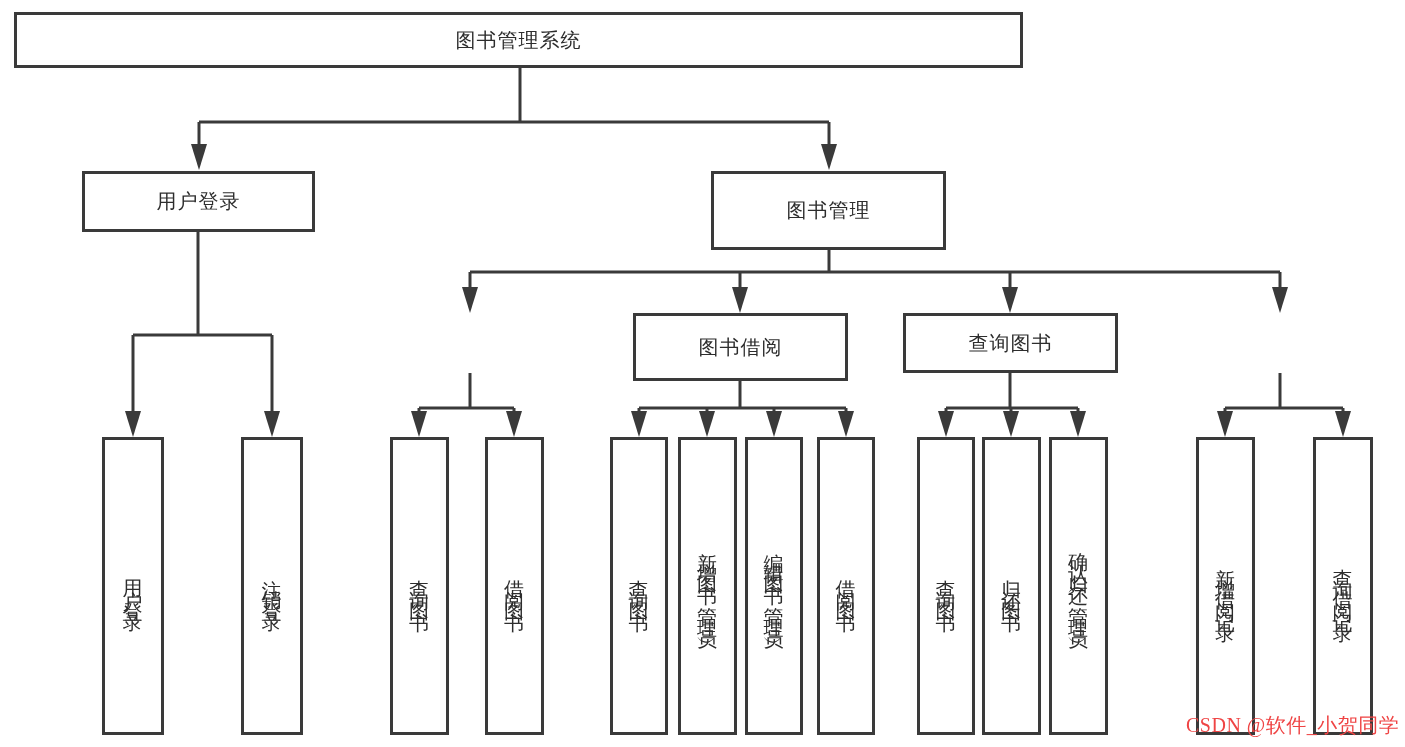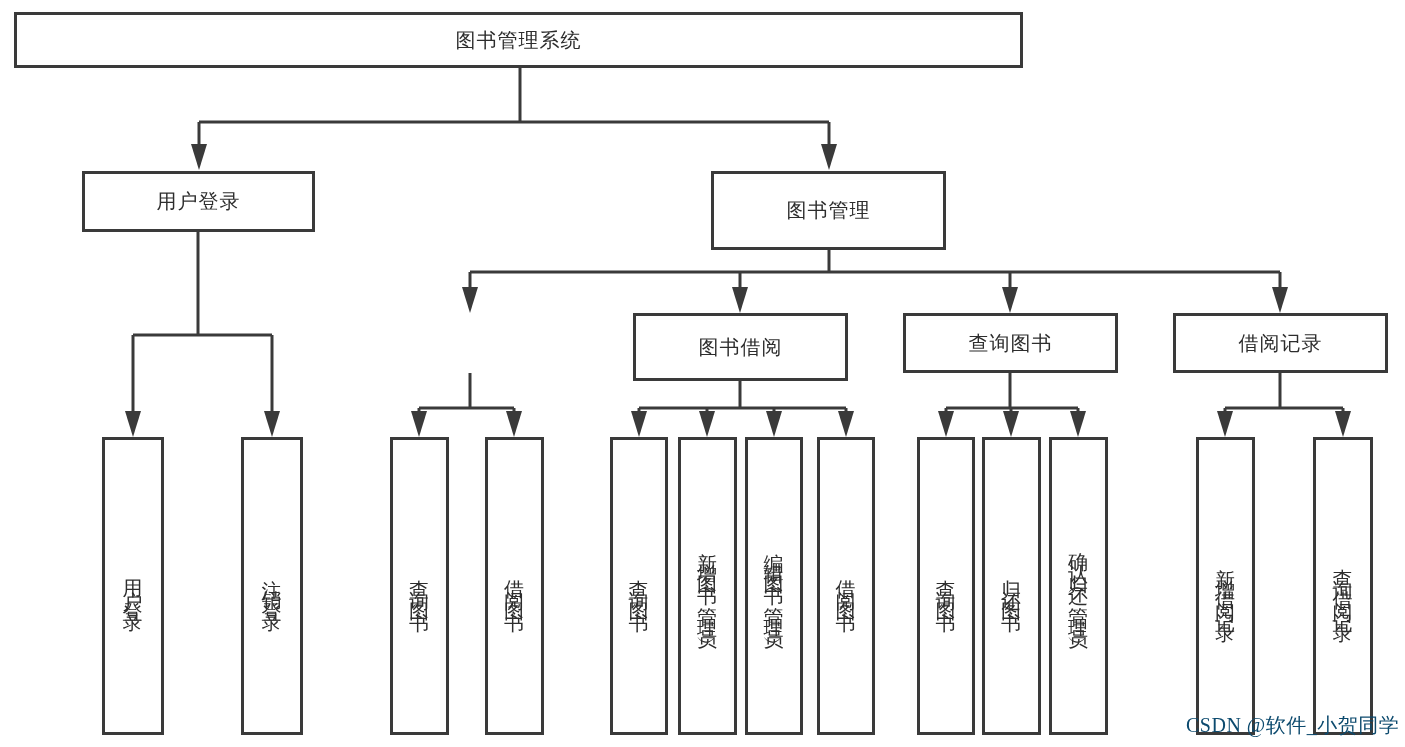--- a/index.html
+++ b/index.html
@@ -39,21 +39,21 @@
     font-size: 20px;
     letter-spacing: 11px;
     line-height: 1;
     white-space: nowrap;
   }
   .watermark {
     position: absolute;
     left: 1186px;
     top: 712px;
     font-size: 20px;
-    color: #0c4a6e;
+    color: #ef4444;
     white-space: nowrap;
     z-index: 5;
     letter-spacing: 0.5px;
   }
 </style>
 </head>
 <body>
 
 <div id="stage">
 
@@ -135,23 +135,20 @@
   <div class="node" style="left:711px;top:171px;width:235px;height:79px">
     <span class="hlabel">图书管理</span>
   </div>
 
   <div class="node" style="left:633px;top:313px;width:215px;height:68px">
     <span class="hlabel">图书借阅</span>
   </div>
   <div class="node" style="left:903px;top:313px;width:215px;height:60px">
     <span class="hlabel">查询图书</span>
   </div>
-  <div class="node" style="left:1173px;top:313px;width:215px;height:60px">
-    <span class="hlabel">借阅记录</span>
-  </div>
 
   <div class="node" style="left:102px;top:437px;width:62px;height:298px">
     <span class="vlabel">用户登录</span>
   </div>
   <div class="node" style="left:241px;top:437px;width:62px;height:298px">
     <span class="vlabel">注销登录</span>
   </div>
 
   <div class="node" style="left:390px;top:437px;width:59px;height:298px">
     <span class="vlabel">查询图书</span>

